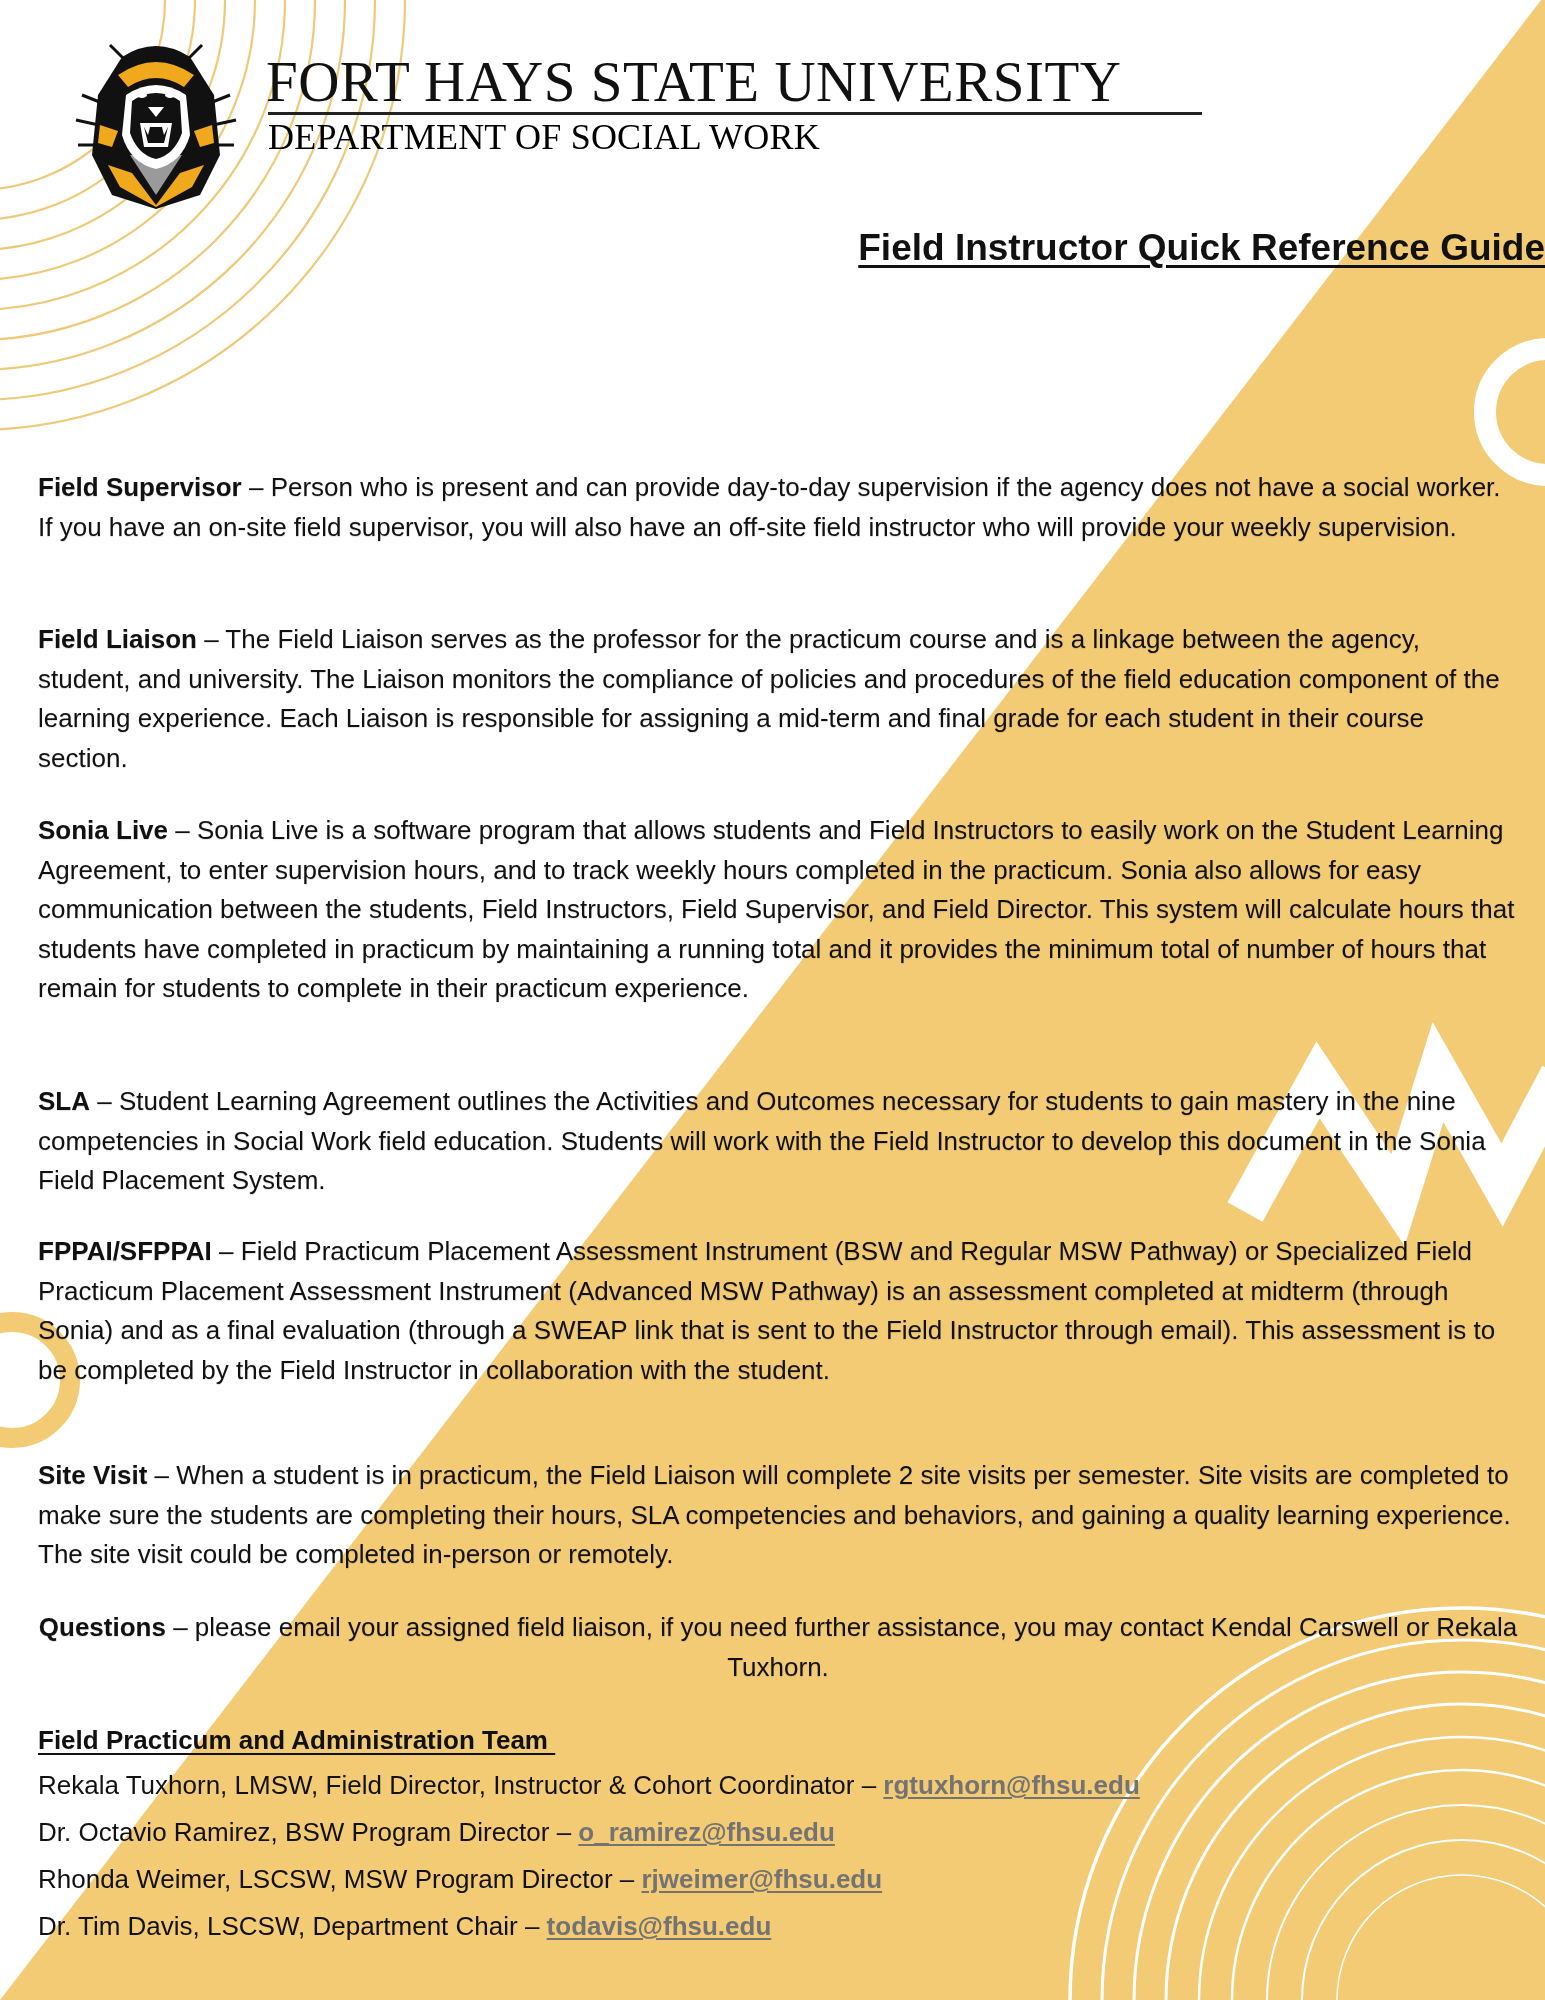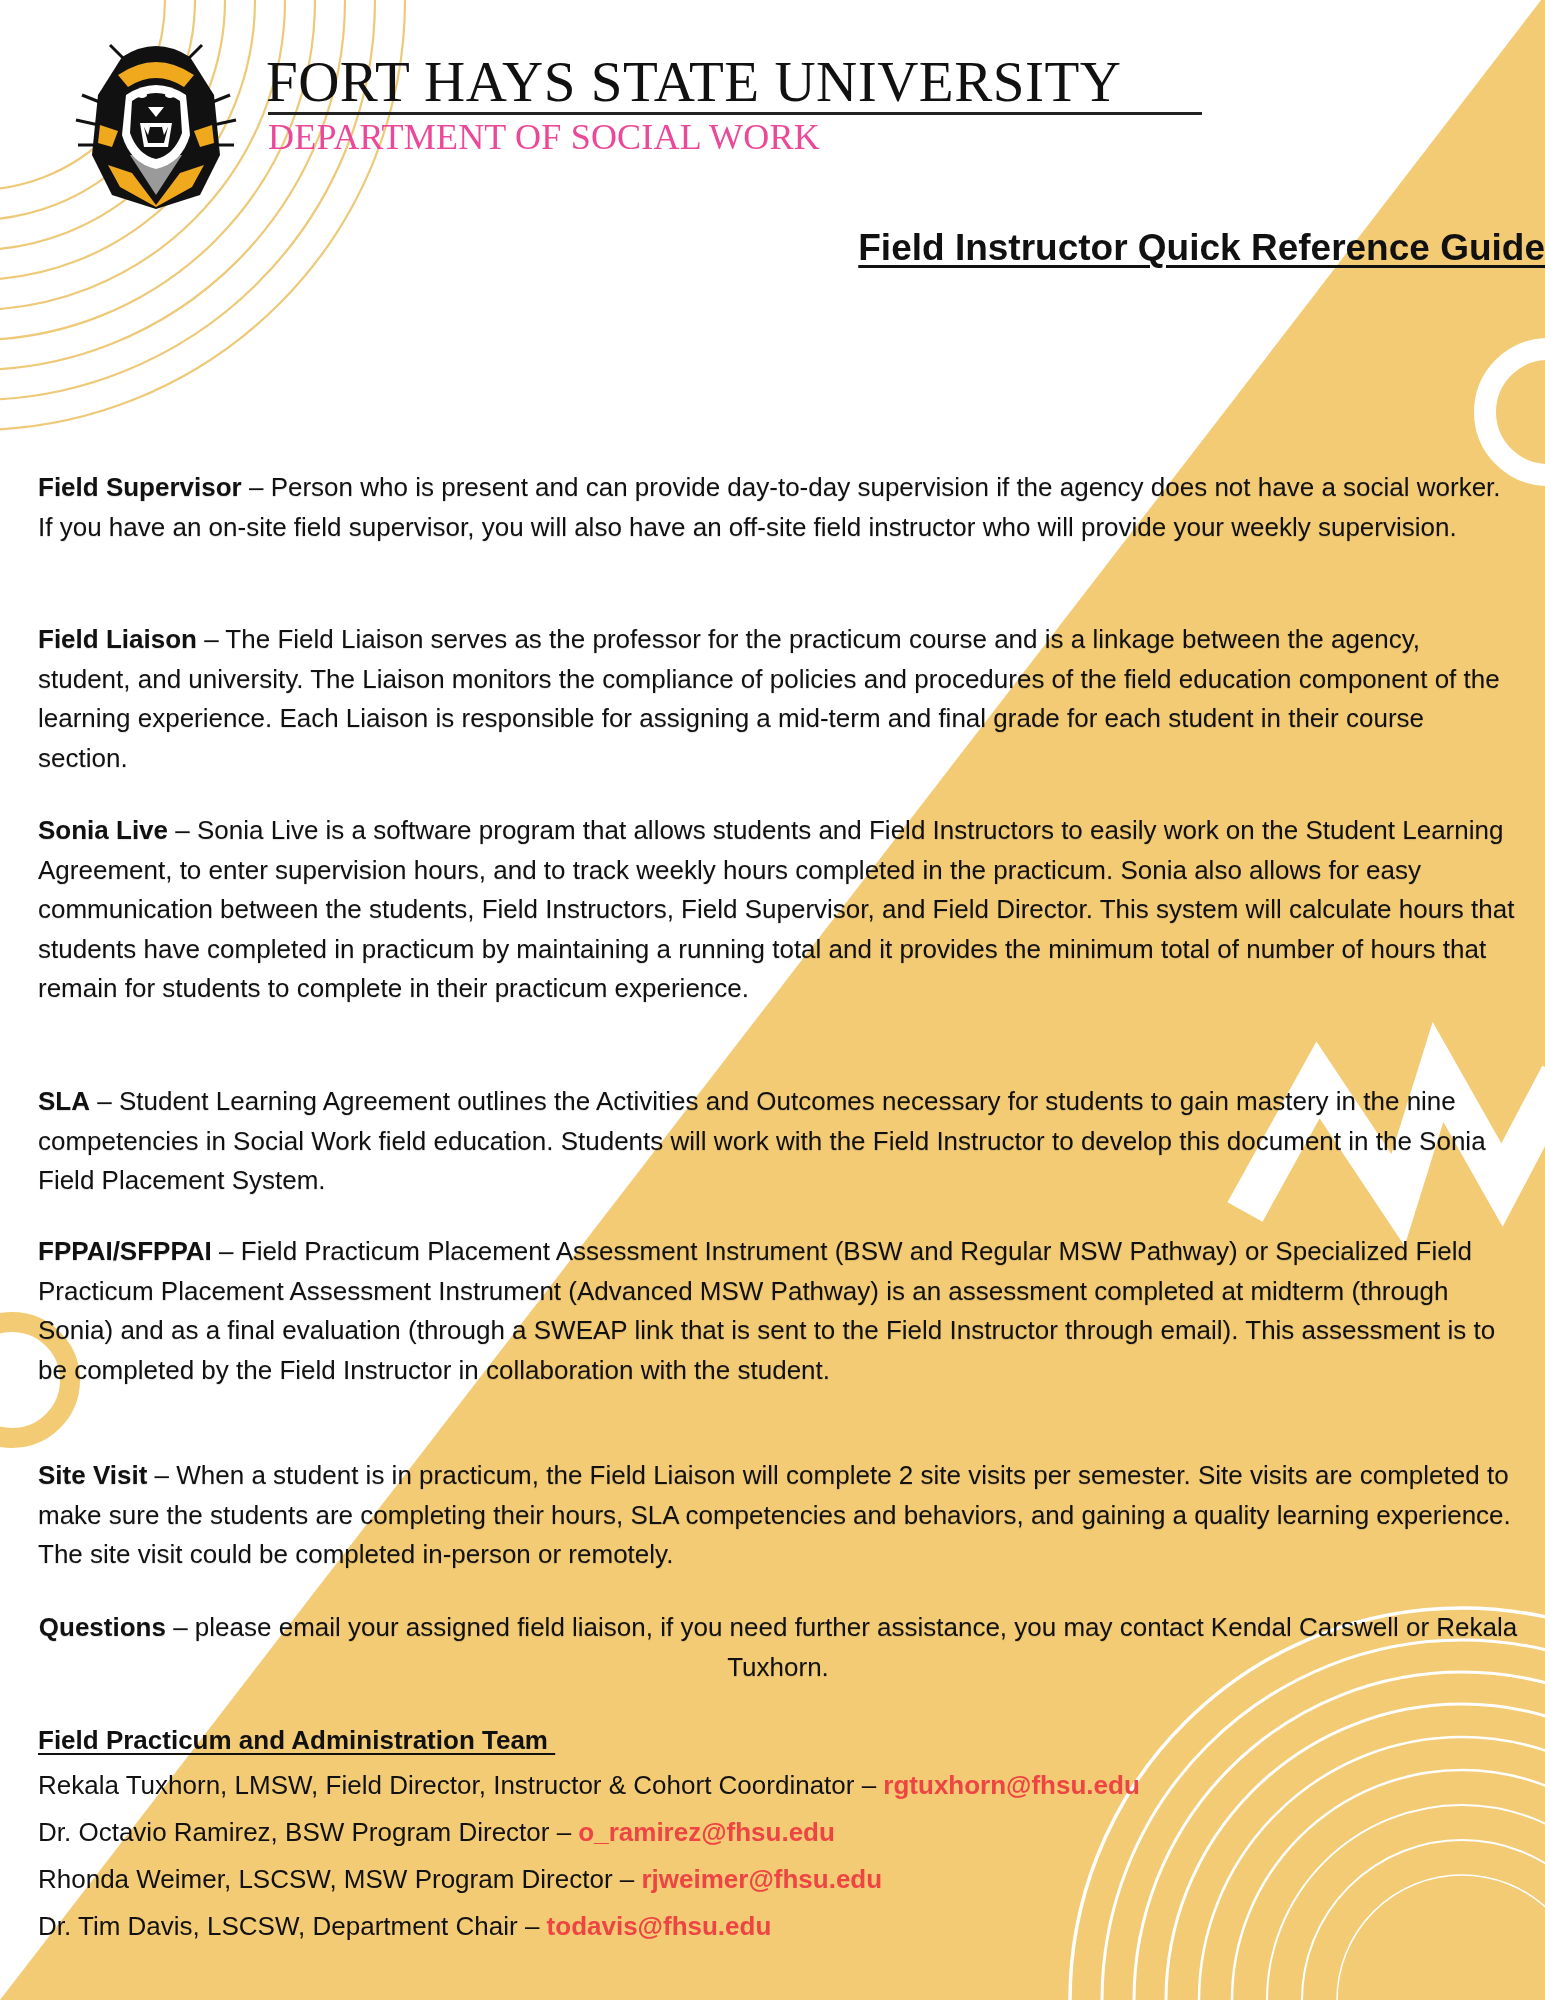--- a/index.html
+++ b/index.html
@@ -16,21 +16,21 @@
   .univ-name {
     position: absolute; left: 266px; top: 38px;
     font-family: "Liberation Serif", "DejaVu Serif", serif;
     font-size: 57px; letter-spacing: 0.5px; line-height: 62px; color: #111;
     white-space: nowrap;
   }
   .univ-rule { position: absolute; left: 268px; top: 99px; width: 934px; height: 3px; background: #222; }
   .dept-name {
     position: absolute; left: 268px; top: 104px;
     font-family: "Liberation Serif", "DejaVu Serif", serif;
-    font-size: 36px; line-height: 40px; color: #ec4899; letter-spacing: 0.2px;
+    font-size: 36px; line-height: 40px; color: #000000; letter-spacing: 0.2px;
     white-space: nowrap;
   }
   .doc-title {
     position: absolute; left: 0; width: 1545px; top: 212px; text-align: right;
     font-size: 37px; font-weight: bold; line-height: 46px; text-decoration: underline;
     text-decoration-thickness: 3px; text-underline-offset: 5px;
   }
   .para {
     position: absolute; left: 38px; width: 1480px;
     font-size: 26px; line-height: 39.5px;
@@ -40,21 +40,21 @@
   .team-heading {
     position: absolute; left: 38px; top: 1708px;
     font-size: 26px; font-weight: bold; line-height: 39px;
     text-decoration: underline; text-decoration-thickness: 2px; text-underline-offset: 4px;
     white-space: pre;
   }
   .team-row {
     position: absolute; left: 38px; font-size: 26px; line-height: 36px; white-space: nowrap;
   }
   .team-row a {
-    color: #ef4444; font-weight: bold; 
+    color: #737373; font-weight: bold; text-decoration: underline;
     text-decoration-thickness: 2px; text-underline-offset: 3px;
   }
 </style>
 </head>
 <body>
 
 <svg class="bg-layer" viewBox="0 0 1545 2000" width="1545" height="2000">
 
   <polygon points="1545,-5 1545,2000 0,2000 0,2005" fill="#f3cb74"></polygon>
   <polygon points="1542,0 1545,0 1545,2000 0,2000" fill="#f3cb74"></polygon>

